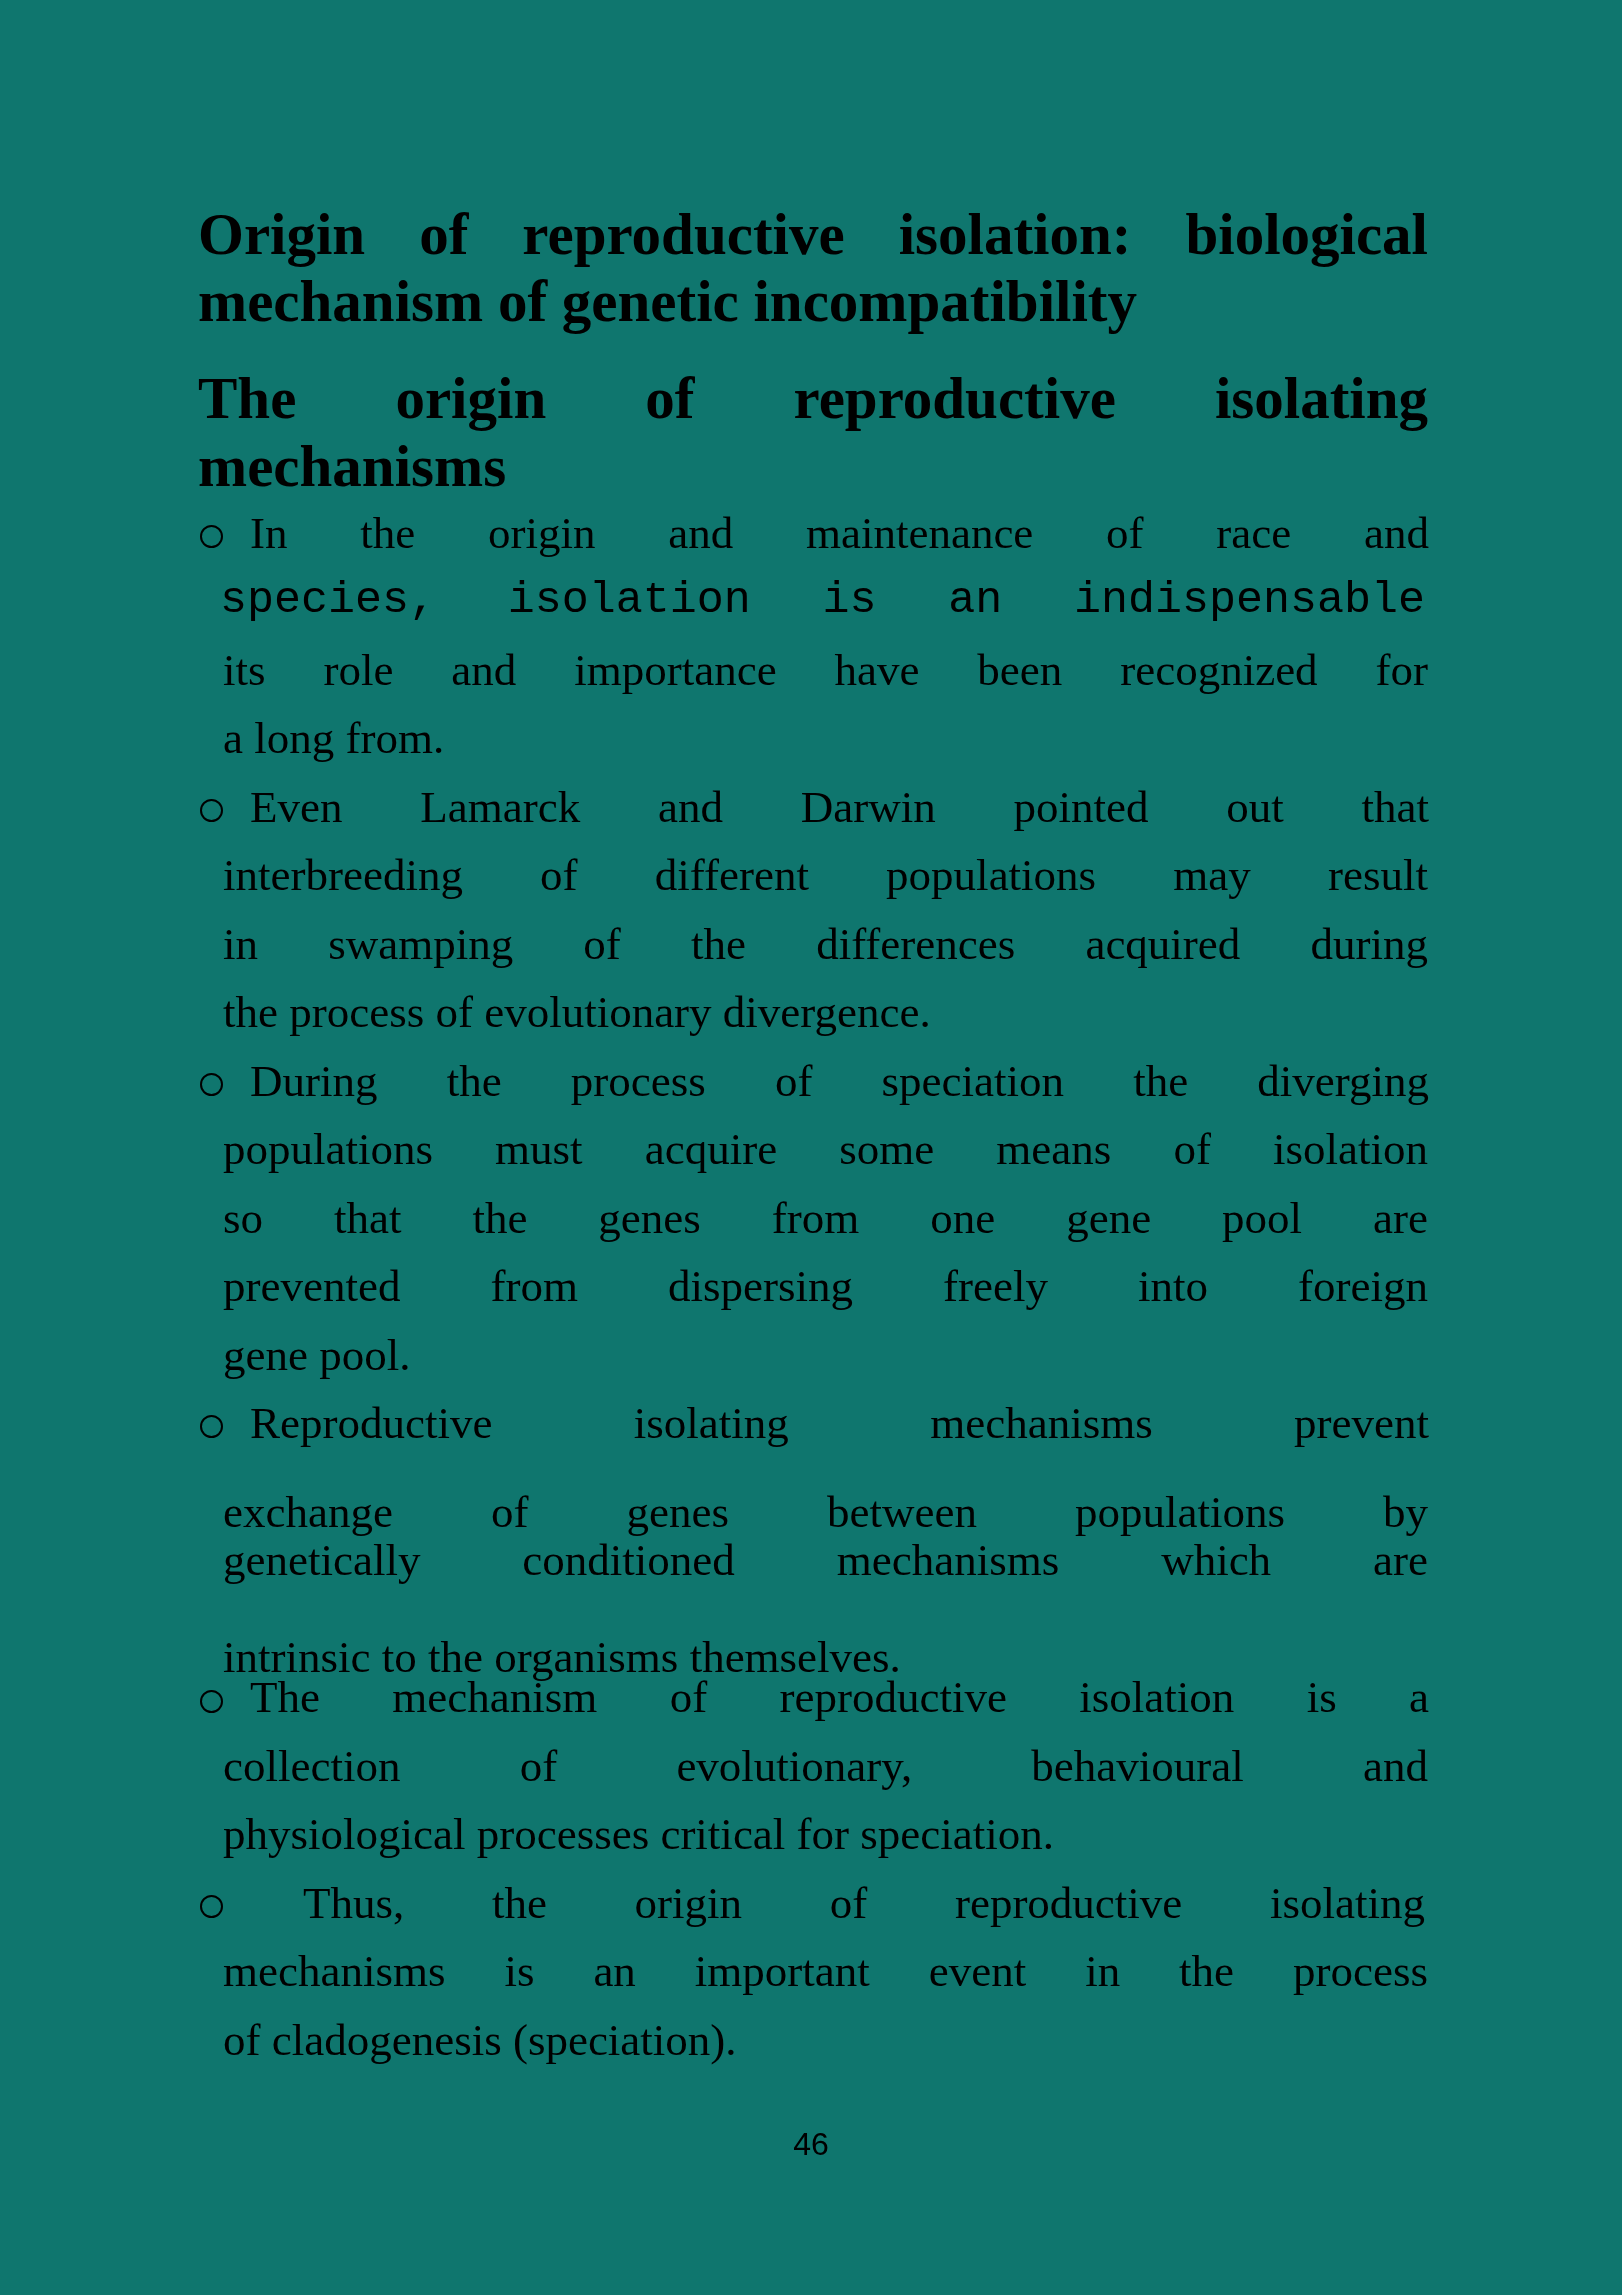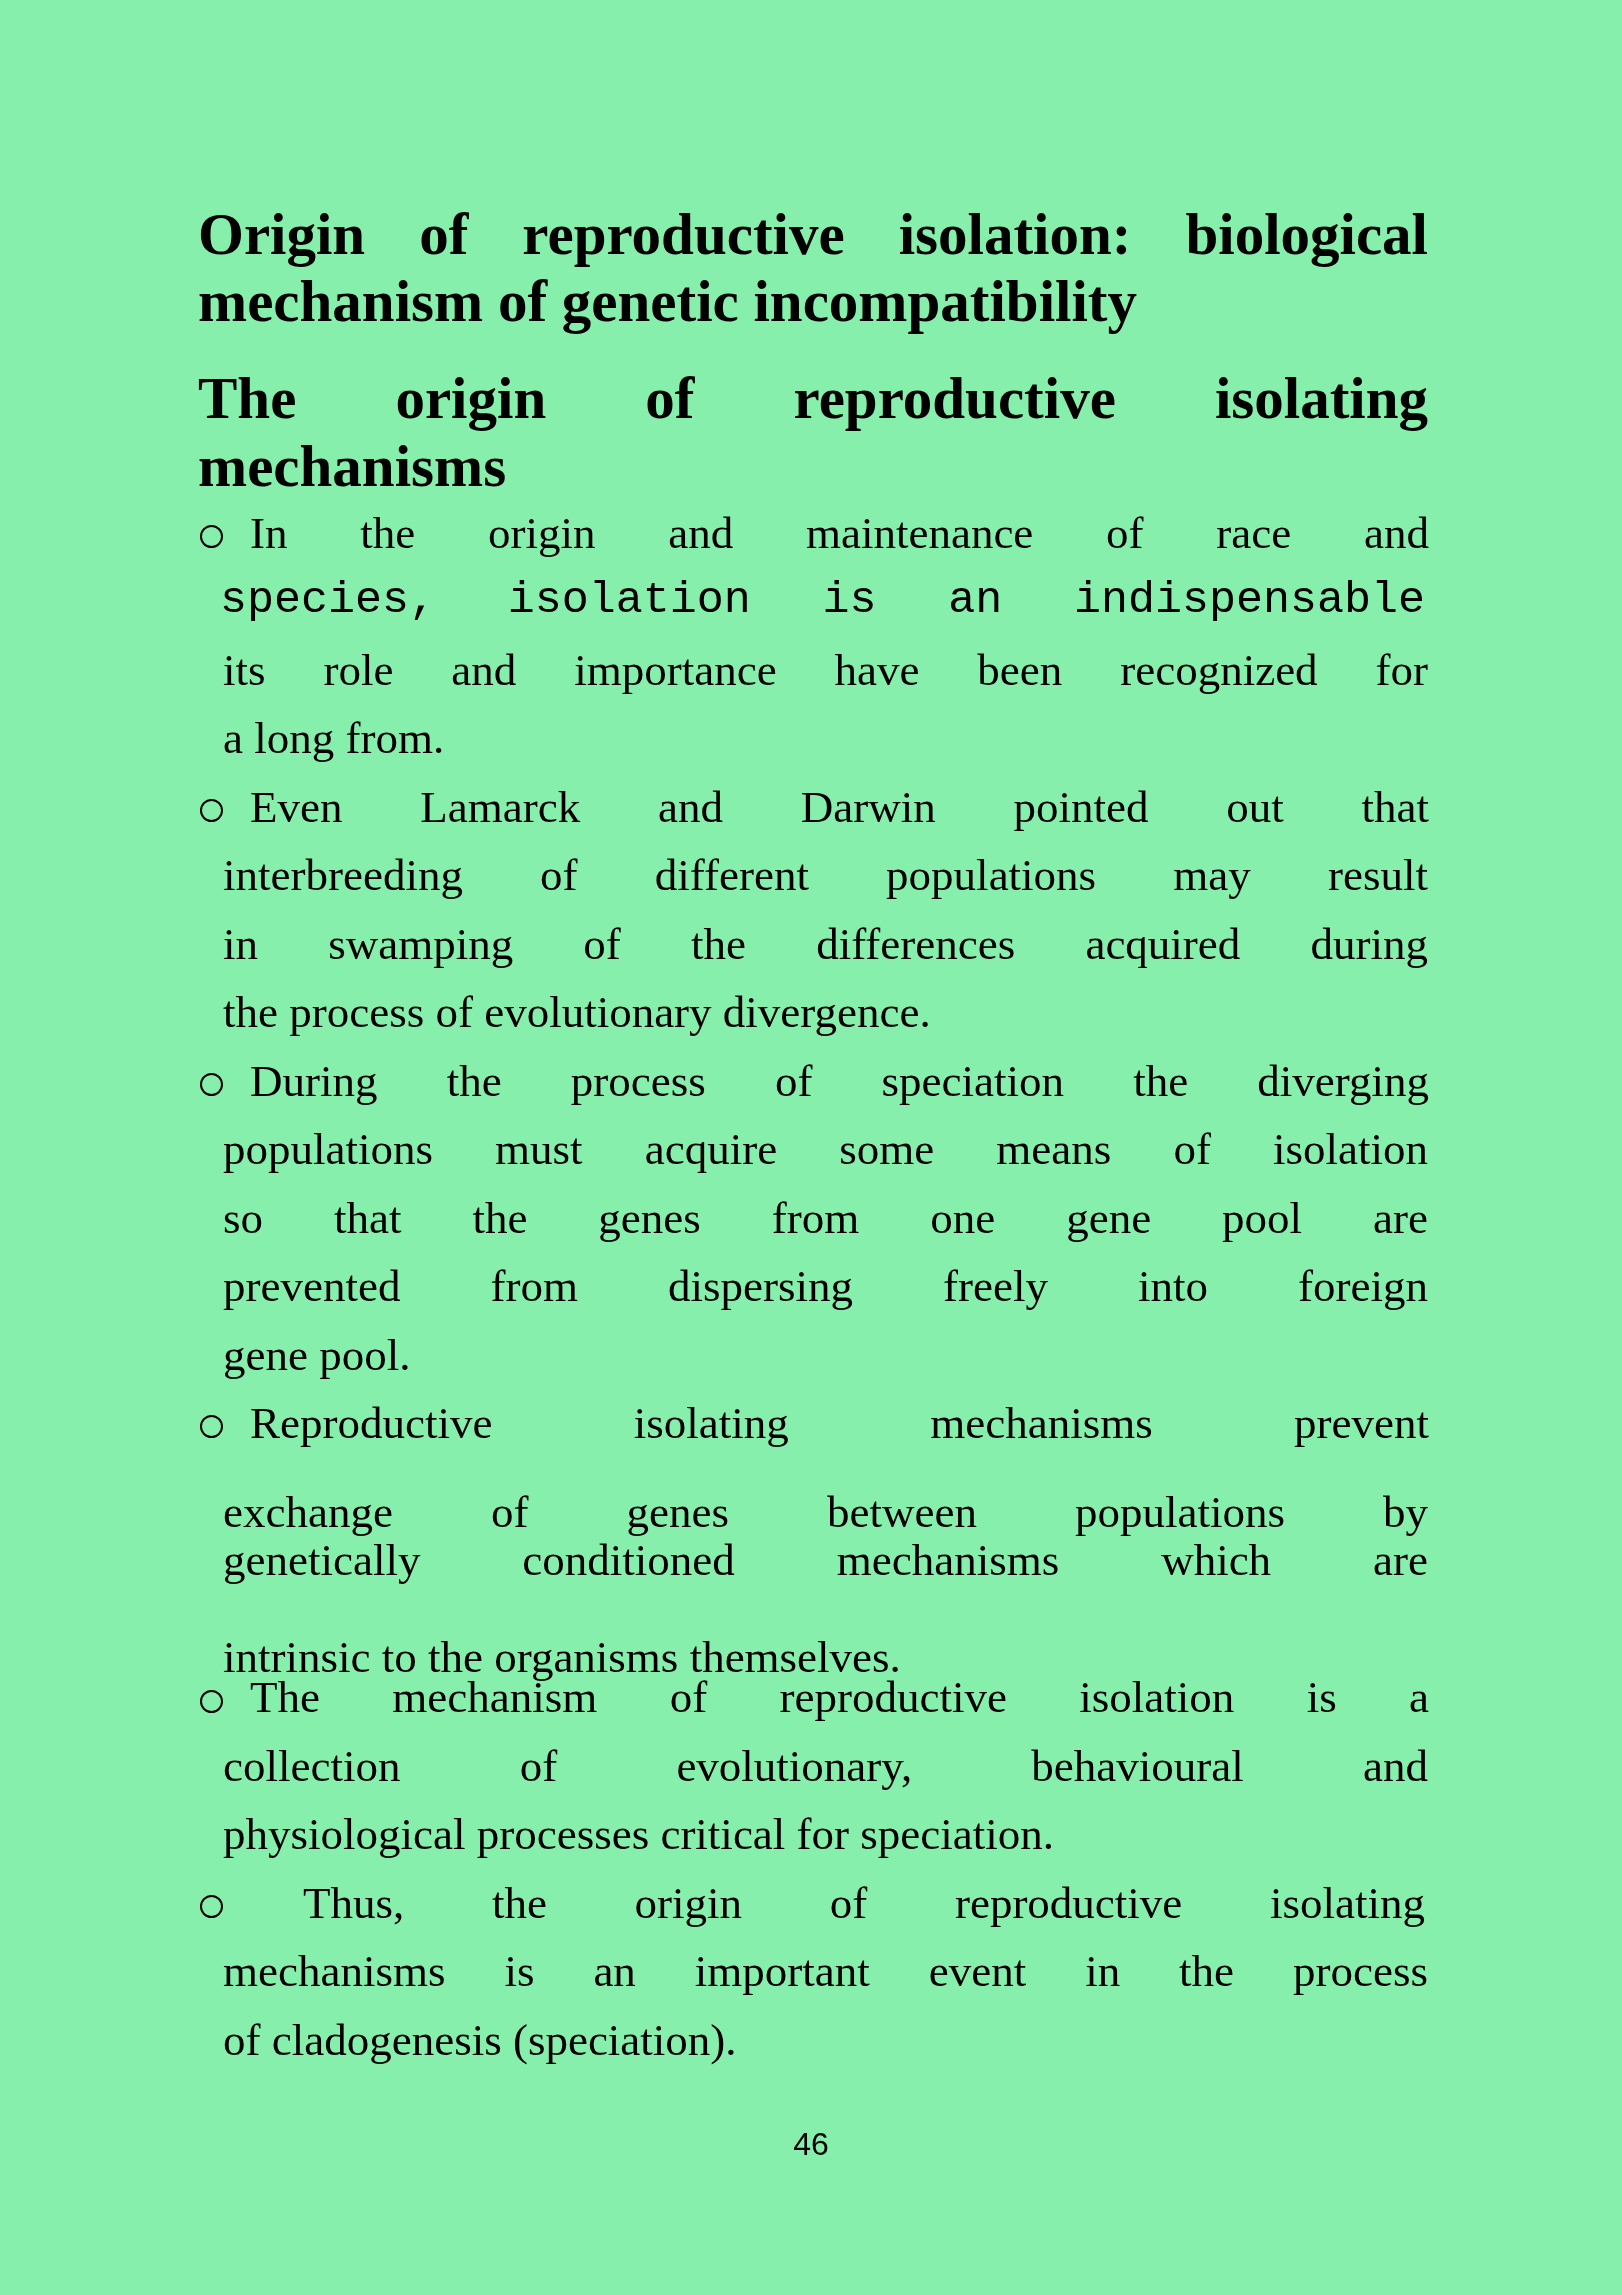--- a/index.html
+++ b/index.html
@@ -1,17 +1,17 @@
 <!DOCTYPE html>
 <html style="font-size:12.7px"><head>
 <meta charset="utf-8">
 <style>
   html, body { margin: 0; padding: 0; background: #ffffff; }
   body { width: 1622px; height: 2295px; position: relative; overflow: hidden; }
-  .page { position: absolute; left: 0; top: 0; width: 1622px; height: 2295px; background: #86efac; }
+  .page { position: absolute; left: 0; top: 0; width: 1622px; height: 2295px; background: #0f766e; }
   .line {
     position: absolute;
     height: 68px;
     line-height: 68px;
     white-space: nowrap;
     color: #000000;
     font-family: "Liberation Serif", "DejaVu Serif", serif;
   }
   .h { font-size: 59px; font-weight: bold; }
   .b { font-size: 45px; font-weight: normal; }

